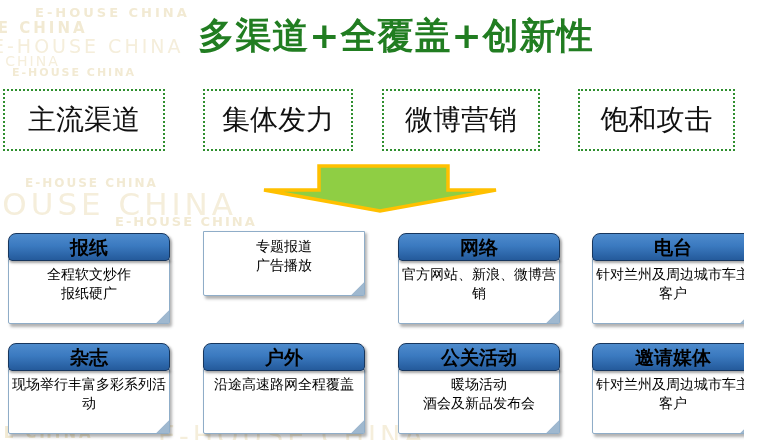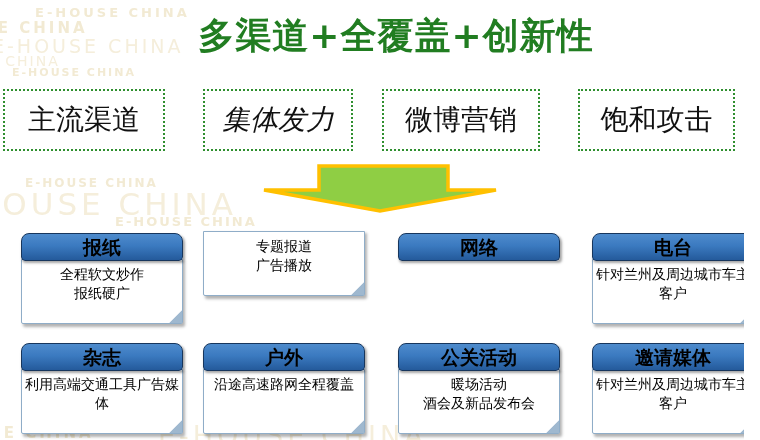--- a/index.html
+++ b/index.html
@@ -22,31 +22,31 @@
 
   
   .title{position:absolute;top:12px;left:0;width:760px;text-align:center;
          font-size:36px;font-weight:bold;color:#217d21;letter-spacing:1px;padding-left:16px;}
 
   
   .sbox{position:absolute;top:89px;height:58px;border:2px dotted #2f8f2f;
         display:flex;align-items:center;justify-content:center;
         font-size:28px;color:#111;white-space:nowrap;background:transparent;}
   .s1{left:3px;width:158px;}
-  .s2{left:203px;width:146px;font-style:italic;}
+  .s2{left:203px;width:146px;}
   .s3{left:382px;width:154px;}
   .s4{left:578px;width:153px;}
 
   
   .arrow{position:absolute;left:262px;top:164px;width:236px;height:50px;}
 
   
   .card{position:absolute;width:162px;}
   .r1{top:233px;} .r2{top:343px;}
-  .c1{left:8px;margin-left:13px;} .c2{left:203px;} .c3{left:398px;} .c4{left:592px;}
+  .c1{left:8px;} .c2{left:203px;} .c3{left:398px;} .c4{left:592px;}
   .card-header{position:relative;z-index:2;height:26px;line-height:26px;text-align:center;
         font-size:19px;font-weight:bold;color:#000;
         background:linear-gradient(180deg,#4e8bcc 0%,#3b7ac0 45%,#245a9b 100%);
         border:1px solid #17365d;border-radius:8px 8px 4px 4px;
         box-shadow:1.5px 2px 2.5px rgba(0,0,0,0.35);}
   .card-body{position:relative;z-index:1;margin-top:-2px;min-height:51px;background:#ffffff;
         border:1px solid #8fadc8;border-radius:0 0 2px 2px;
         box-shadow:2px 2.5px 3px rgba(0,0,0,0.3);
         padding:5px 3px 7px 3px;text-align:center;font-size:14px;line-height:19px;color:#000;}
   .card-desc{white-space:pre-line;}
@@ -92,33 +92,37 @@
   </div>
   <div class="card r1 c2">
     <div class="card-body">
         <div class="card-desc">专题报道
 广告播放</div>
         <div class="fold"></div>
       </div>
   </div>
   <div class="card r1 c3">
     <div class="card-header"><span>网络</span></div>
+    <div class="card-body">
+        <div class="card-desc">官方网站、新浪、微博营销</div>
+        <div class="fold"></div>
+      </div>
   </div>
   <div class="card r1 c4">
     <div class="card-header"><span>电台</span></div>
     <div class="card-body">
         <div class="card-desc">针对兰州及周边城市车主客户</div>
         <div class="fold"></div>
       </div>
   </div>
 
   <div class="card r2 c1">
     <div class="card-header"><span>杂志</span></div>
     <div class="card-body">
-        <div class="card-desc">利用高端交通工具广告媒体</div>
+        <div class="card-desc">现场举行丰富多彩系列活动</div>
         <div class="fold"></div>
       </div>
   </div>
   <div class="card r2 c2">
     <div class="card-header"><span>户外</span></div>
     <div class="card-body">
         <div class="card-desc">沿途高速路网全程覆盖</div>
         <div class="fold"></div>
       </div>
   </div>

